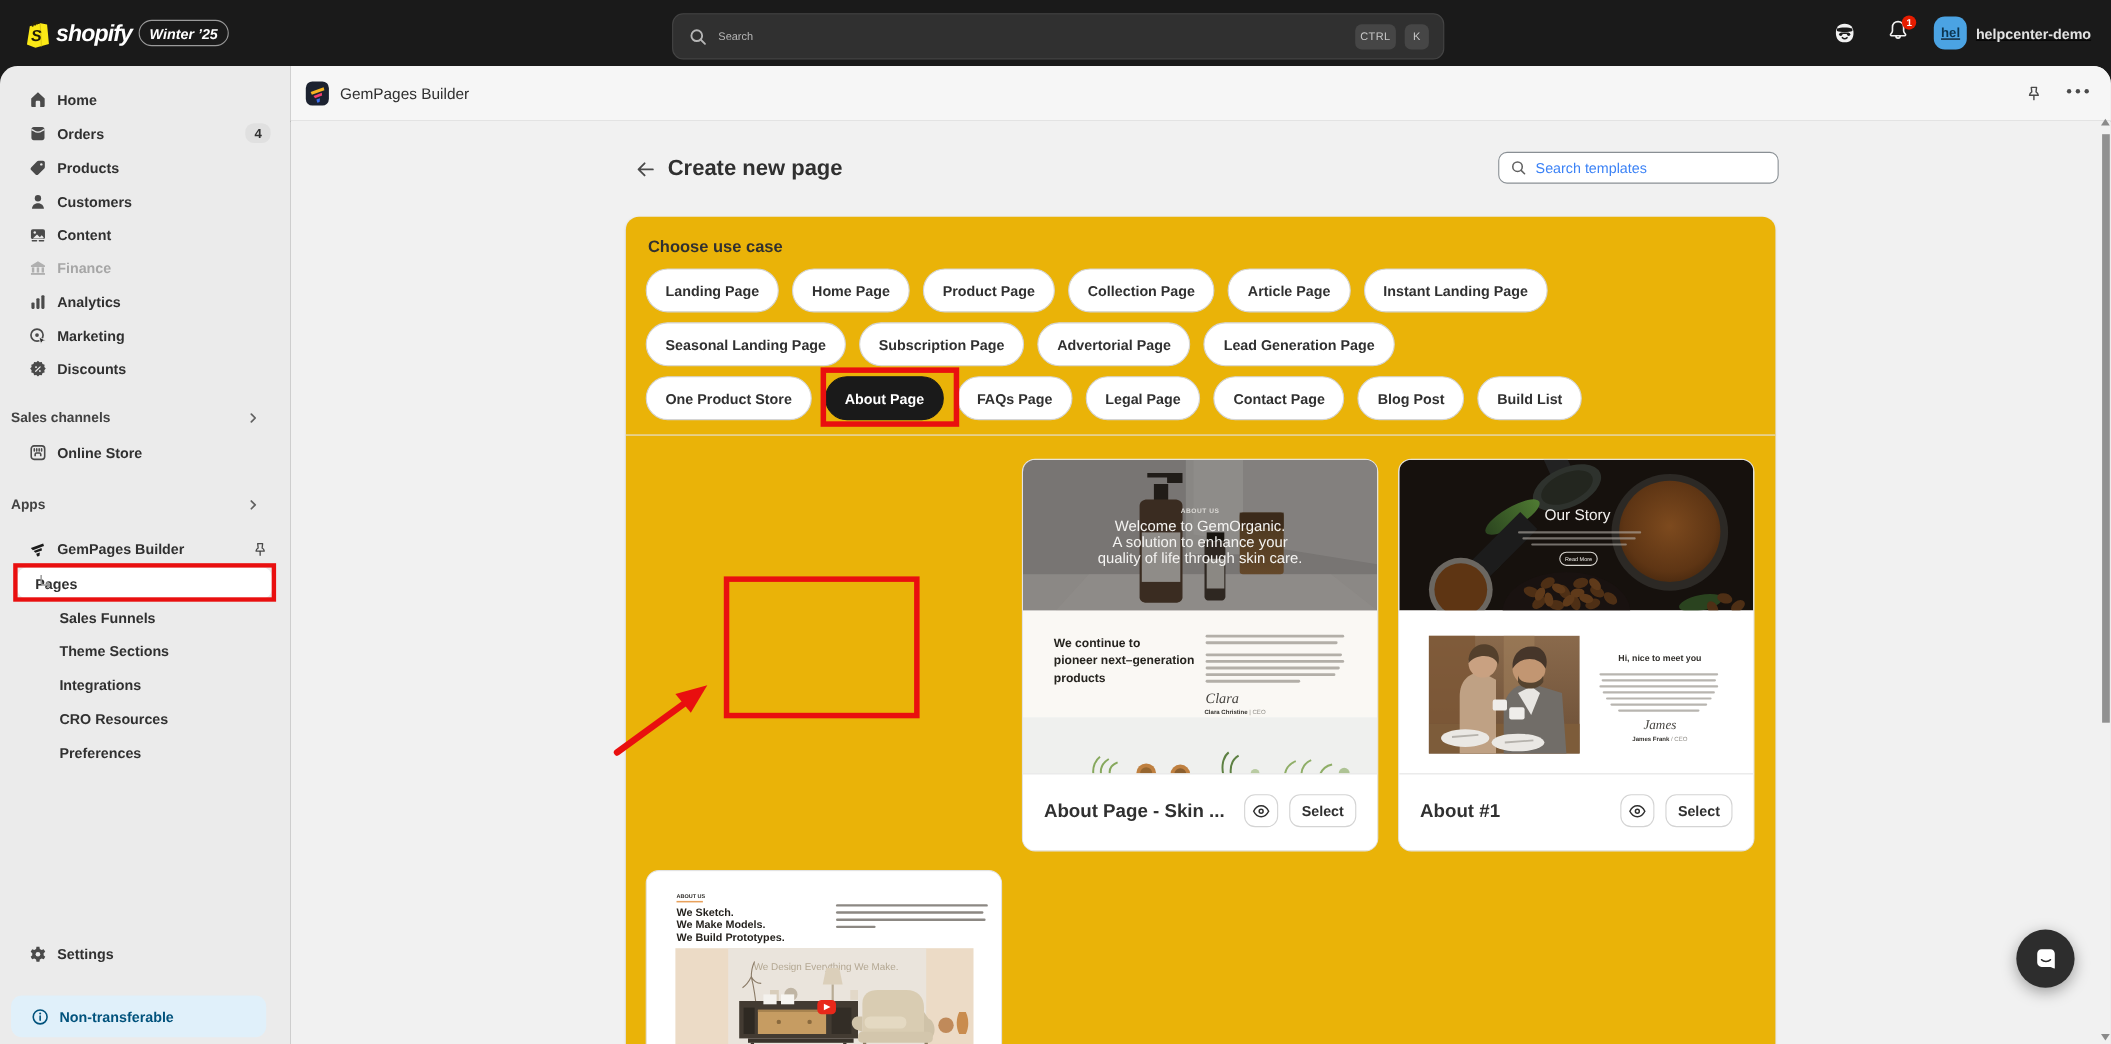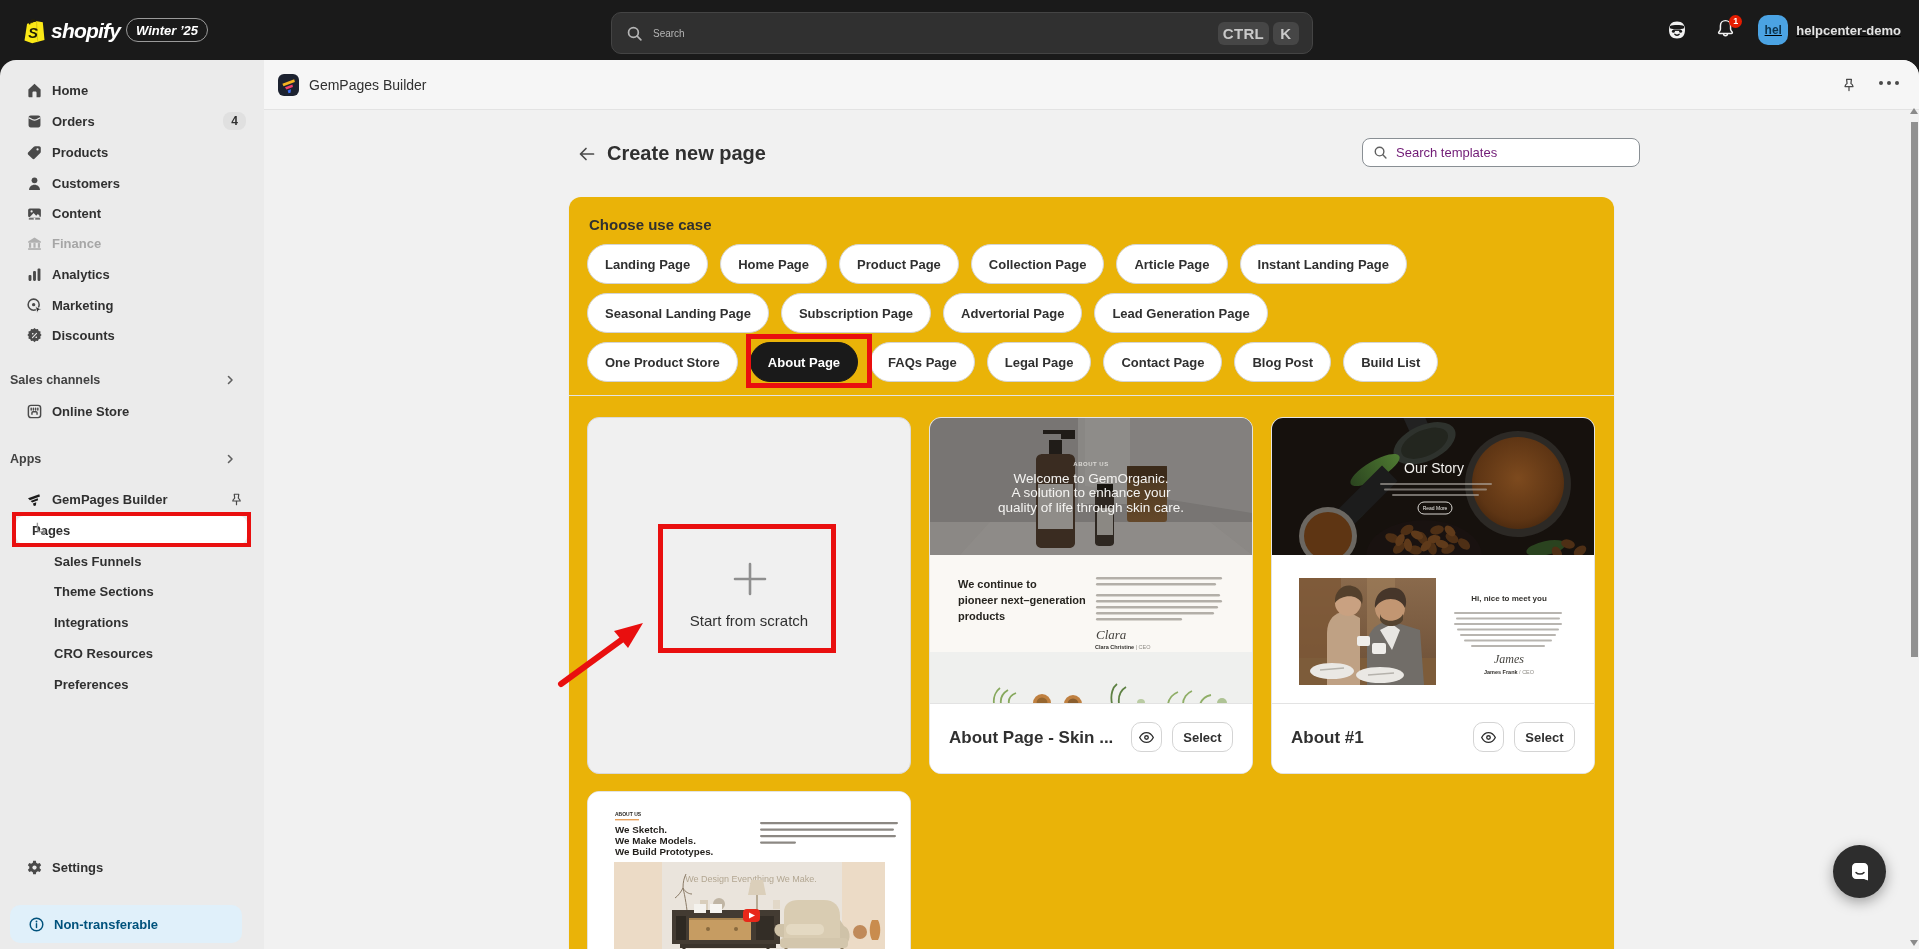--- a/index.html
+++ b/index.html
@@ -6,21 +6,21 @@
   html,body { width:1919px; height:949px; overflow:hidden; font-family:"Liberation Sans", sans-serif; }
   body { position:relative; background:#1a1a1a; }
 
   
   #topbar { position:absolute; left:0; top:0; width:1919px; height:60px; background:#1a1a1a; }
   #logo { position:absolute; left:23px; top:17px; display:flex; align-items:center; }
   #wordmark { color:#fff; font-size:21px; font-weight:bold; font-style:italic; letter-spacing:-0.8px; margin-left:5px; }
   #winter { position:absolute; left:126px; top:18px; height:24px; padding:0 9px; border:1px solid #9a9a9a; border-radius:12px; color:#fff; font-size:13px; font-style:italic; font-weight:bold; display:flex; align-items:center; }
   #searchbar { position:absolute; left:611px; top:12px; width:702px; height:42px; background:#303030; border:1px solid #444; border-radius:10px; display:flex; align-items:center; }
   #searchbar .ph { color:#b5b5b5; font-size:10px; margin-left:10px; }
-  .kbd { background:#464646; color:#c9c9c9; border-radius:6px; font-size:15px; font-weight:bold; height:23px; display:flex; align-items:center; padding:0 5px; letter-spacing:0.3px; }
+  .kbd { background:#464646; color:#c9c9c9; border-radius:6px; font-size:10px; font-weight:normal; height:23px; display:flex; align-items:center; padding:0 5px; letter-spacing:0.3px; }
   #tr-icons { position:absolute; right:0; top:0; height:60px; display:flex; align-items:center; }
   #userchip { display:flex; align-items:center;text-decoration:underline; }
   #avatar { width:30px; height:30px; border-radius:10px; background:#4ba3e3; color:#0c3550; font-size:12px; font-weight:bold; display:flex; align-items:center; justify-content:center; }
   #username { color:#e3e3e3; font-size:13px; font-weight:600; margin-left:8px; margin-right:18px; }
 
   
   #shell { position:absolute; left:0; top:60px; width:1919px; height:889px; background:#1a1a1a; }
   #sidebar { position:absolute; left:0; top:0; width:264px; height:889px; background:#ebebeb; border-radius:16px 0 0 0; }
   #main { position:absolute; left:264px; top:0; width:1655px; height:889px; background:#f1f1f1; border-radius:0 16px 0 0; overflow:hidden; }
 
@@ -32,21 +32,21 @@
   .sub-item { position:absolute; left:8px; width:248px; height:28px; display:flex; align-items:center; color:#303030; font-size:13px; font-weight:600; padding-left:46px; }
 
   
   #appheader { position:absolute; left:0; top:0; width:1655px; height:50px; background:#f6f6f6; border-bottom:1px solid #e3e3e3; border-radius:0 16px 0 0; }
 
   
   #content { position:absolute; left:0; top:51px; width:1655px; height:838px; background:#f1f1f1; }
 
   #pagehead { position:absolute; left:313px; top:31px; display:flex; align-items:center; }
   #pagehead h1 { font-size:20px; font-weight:bold; color:#303030; margin-left:10px; }
-  #tmpl-search { position:absolute; left:1098px; top:27px; width:278px; height:29px; background:#fff; border:1px solid #898f94; border-radius:8px; display:flex; align-items:center; color:#701a75; font-size:13px; }
+  #tmpl-search { position:absolute; left:1098px; top:27px; width:255px; height:29px; background:#fff; border:1px solid #898f94; border-radius:8px; display:flex; align-items:center; color:#3b82f6; font-size:13px; }
 
   #panel { position:absolute; left:305px; top:86px; overflow:hidden; width:1045px; height:752px; background:#eab308; border-radius:12px 12px 0 0; box-shadow:0 1px 2px rgba(0,0,0,.07); }
   #pills-zone { position:absolute; left:0; top:0; width:1045px; height:199px; border-bottom:1px solid #e3e3e3; }
   #pills-zone h2 { position:absolute; left:20px; top:19px; font-size:15px; font-weight:bold; color:#303030; }
   .pillrow { position:absolute; left:18px; display:flex; gap:12px; }
   .pill { height:40px; border:1px solid #d4d4d4; border-radius:20px; background:#fff; color:#303030; font-size:13px; font-weight:600; display:flex; align-items:center; padding:0 17px; white-space:nowrap; }
   .pill.sel { background:#1a1a1a; color:#fff; border-color:#1a1a1a; font-weight:bold; }
 
   
   .card { position:absolute; width:324px; height:357px; background:#fff; border:1px solid #e3e3e3; border-radius:12px; overflow:hidden; }
@@ -328,26 +328,20 @@
             <div class="pill">One Product Store</div>
             <div class="pill sel">About Page</div>
             <div class="pill">FAQs Page</div>
             <div class="pill">Legal Page</div>
             <div class="pill">Contact Page</div>
             <div class="pill">Blog Post</div>
             <div class="pill">Build List</div>
           </div>
         </div>
 
-        <div class="card" id="card1">
-          <svg class="plus" viewBox="0 0 38 38">
-              <path d="M19 4 L19 34 M4 19 L34 19" stroke="#8f8f8f" stroke-width="2.6" stroke-linecap="round"></path>
-            </svg>
-          <div class="sfs">Start from scratch</div>
-        </div>
 
         <div class="card" id="card2">
           <svg width="322" height="286" viewBox="0 0 322 286">
             <defs>
               <linearGradient id="jarg" x1="0" y1="0" x2="0" y2="1">
                 <stop offset="0" stop-color="#49361f"></stop>
                   <stop offset="1" stop-color="#64482a"></stop>
               </linearGradient>
             </defs>
 

